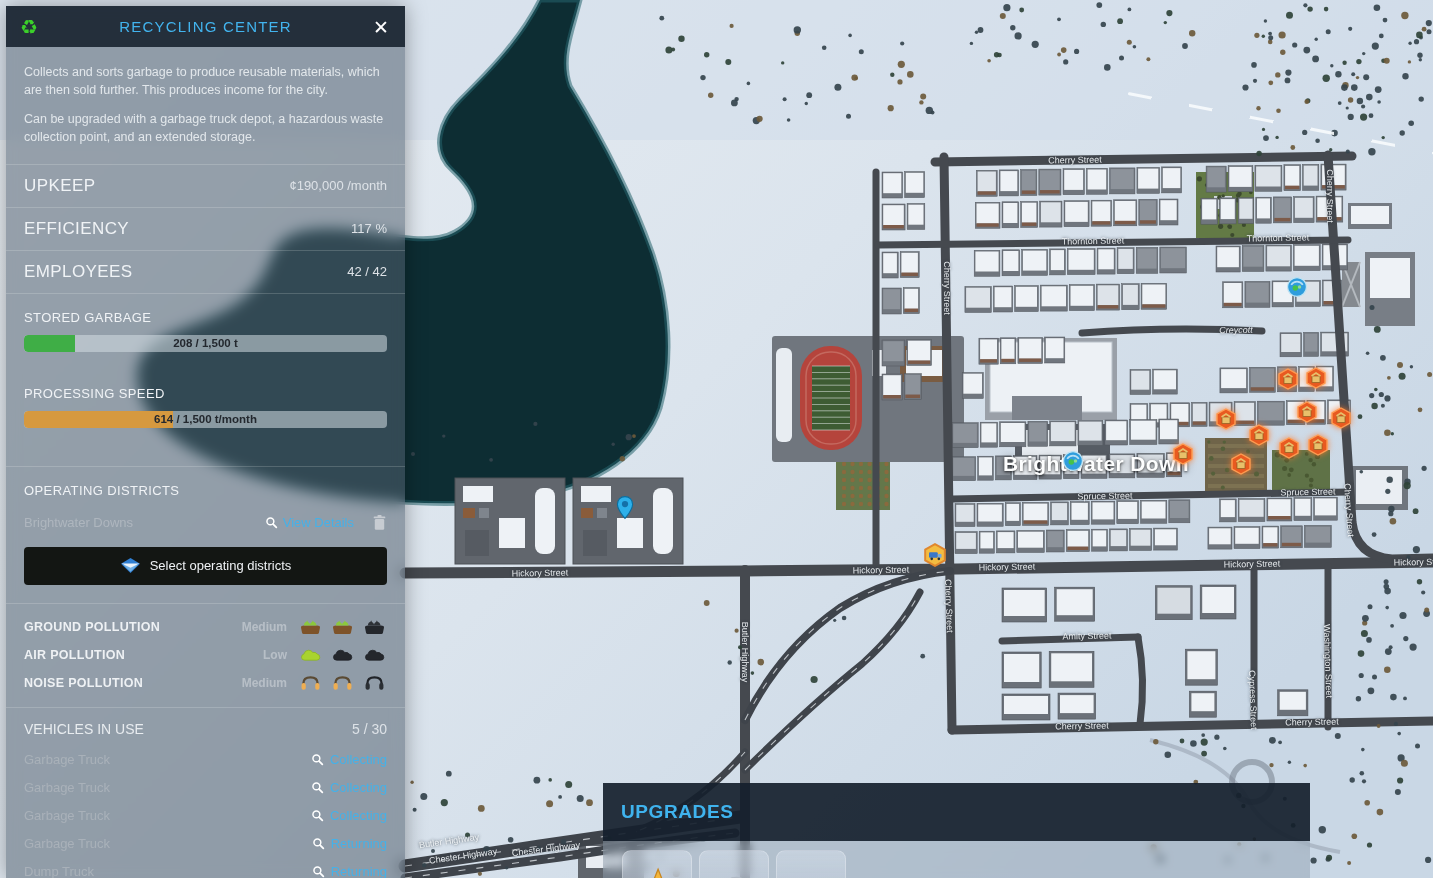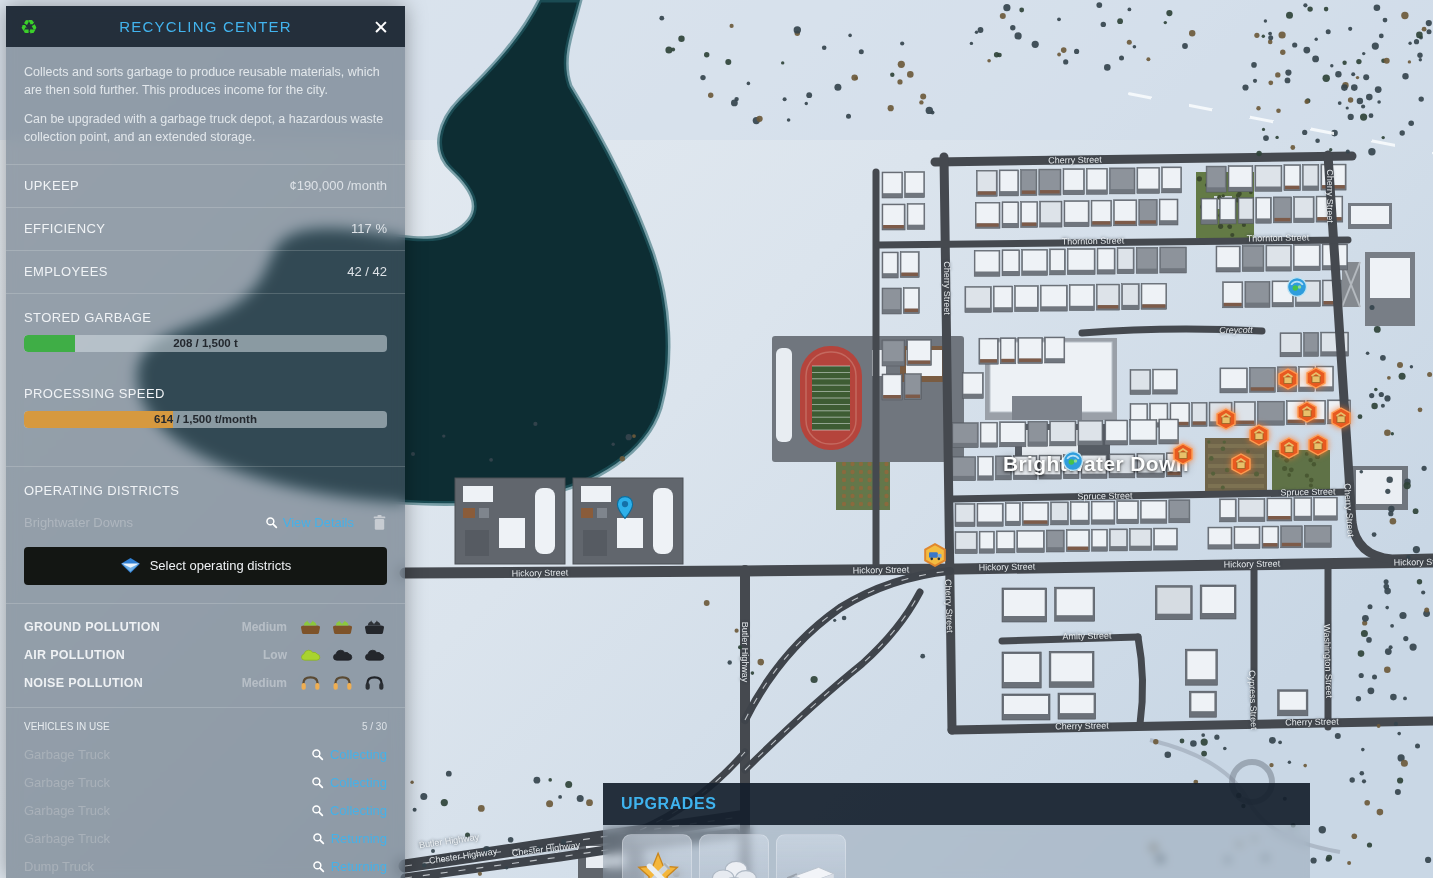--- a/index.html
+++ b/index.html
@@ -28,21 +28,21 @@
         padding:0 14px;position:relative;flex:none;}
   .recycle{color:#3bd02a;font-size:20px;font-family:"DejaVu Sans",sans-serif;z-index:1;}
   .p-title{position:absolute;left:0;right:0;text-align:center;color:#42b4ee;
         font-size:15px;letter-spacing:1.2px;font-weight:400;}
   .p-close{position:absolute;right:8px;top:0;bottom:0;background:none;border:none;color:#fff;
         font-size:19px;font-weight:700;cursor:pointer;font-family:"DejaVu Sans",sans-serif;padding:0 8px;}
   .p-desc{padding:12px 18px 6px;flex:none;}
   .p-desc p{margin:4px 0 11px;font-size:12.5px;line-height:1.45;color:#e2e7eb;}
   .stat-row{height:42px;padding:0 18px;display:flex;align-items:center;flex:none;
         justify-content:space-between;border-top:1px solid rgba(255,255,255,.17);}
-  .stat-label{font-size:13px;letter-spacing:.4px;color:#f0f3f6;}
+  .stat-label{font-size:17px;letter-spacing:.4px;color:#f0f3f6;}
   .stat-value{font-size:13px;color:#dde2e7;}
   .bar-section{padding:13px 18px 4px;border-top:1px solid rgba(255,255,255,.17);flex:none;}
   .bar-label{font-size:13px;letter-spacing:.4px;margin:3px 0 10px;color:#f0f3f6;}
   .bar-track{position:relative;height:17px;border-radius:4px;background:rgba(211,220,228,.55);
         margin-bottom:34px;overflow:hidden;}
   .bar-fill{position:absolute;left:0;top:0;bottom:0;border-radius:4px 0 0 4px;}
   .bar-text{position:absolute;left:0;width:100%;text-align:center;font-size:11.5px;
         color:#23282e;line-height:17px;font-weight:600;}
   .districts-section{padding:13px 18px 18px;border-top:1px solid rgba(255,255,255,.17);flex:none;}
   .sec-heading{font-size:13px;letter-spacing:.4px;margin:3px 0 16px;color:#f0f3f6;}
@@ -54,36 +54,36 @@
   .select-districts{display:flex;align-items:center;justify-content:center;gap:9px;width:100%;
         height:38px;background:rgba(10,12,7,.93);border:none;border-radius:4px;color:#eef1f4;
         font-size:13px;cursor:pointer;font-family:inherit;}
   .pollution-section{padding:9px 18px 10px;border-top:1px solid rgba(255,255,255,.17);flex:none;}
   .poll-row{display:flex;align-items:center;height:28px;font-weight:bold;}
   .poll-label{flex:1;font-size:12.5px;letter-spacing:.3px;color:#eef1f4;}
   .poll-level{color:rgba(255,255,255,.35);font-size:12px;}
   .poll-icons{display:flex;gap:7px;width:100px;justify-content:flex-end;align-items:center;}
   .poll-icons svg{width:25px;height:19px;}
   .vehicles-section{padding:4px 0 2px;border-top:1px solid rgba(255,255,255,.17);flex:none;}
-  .veh-header{display:flex;justify-content:space-between;padding:9px 18px;font-size:10px;}
+  .veh-header{display:flex;justify-content:space-between;padding:9px 18px;font-size:14px;}
   .veh-header .cnt{color:#dde2e7;}
   .veh-row{display:flex;justify-content:space-between;align-items:center;padding:0 18px;height:28px;}
   .veh-name{color:#a9b1b9;font-size:13px;}
   .veh-status{display:flex;align-items:center;gap:6px;color:#45b1e8;font-size:13px;cursor:pointer;}
   .mag-slot{display:flex;width:13px;height:13px;}
   .mag-slot svg{width:13px;height:13px;}
   .p-footer{margin-top:auto;height:44px;background:rgba(36,46,58,.78);display:flex;
         align-items:center;padding:0 18px;gap:28px;flex:none;}
   .f-btn{background:none;border:none;padding:0;cursor:pointer;display:flex;}
   .power-btn{margin-left:auto;}
 
   
   #upgrades-panel{position:absolute;left:603px;top:783px;width:707px;height:95px;z-index:2;}
   .u-header{height:26px;background:rgba(21,31,44,.92);display:flex;align-items:center;
-        padding:8px 18px;color:#3fb3ee;font-size:16px;font-weight:700;letter-spacing:.6px;}
+        padding:16px 18px;color:#3fb3ee;font-size:19px;font-weight:700;letter-spacing:.6px;}
   .u-body{height:69px;background:rgba(142,157,174,.45);backdrop-filter:blur(5px);
         display:flex;gap:7px;padding:9px 0 0 19px;}
   .u-tile{width:68px;height:82px;border-radius:9px;flex:none;cursor:pointer;
         background:linear-gradient(180deg,rgba(214,224,236,.55),rgba(168,180,196,.38));
         border:1px solid rgba(255,255,255,.28);display:flex;align-items:center;justify-content:center;}
   .u-tile svg{width:52px;height:52px;}
 </style>
 </head>
 <body>
 

